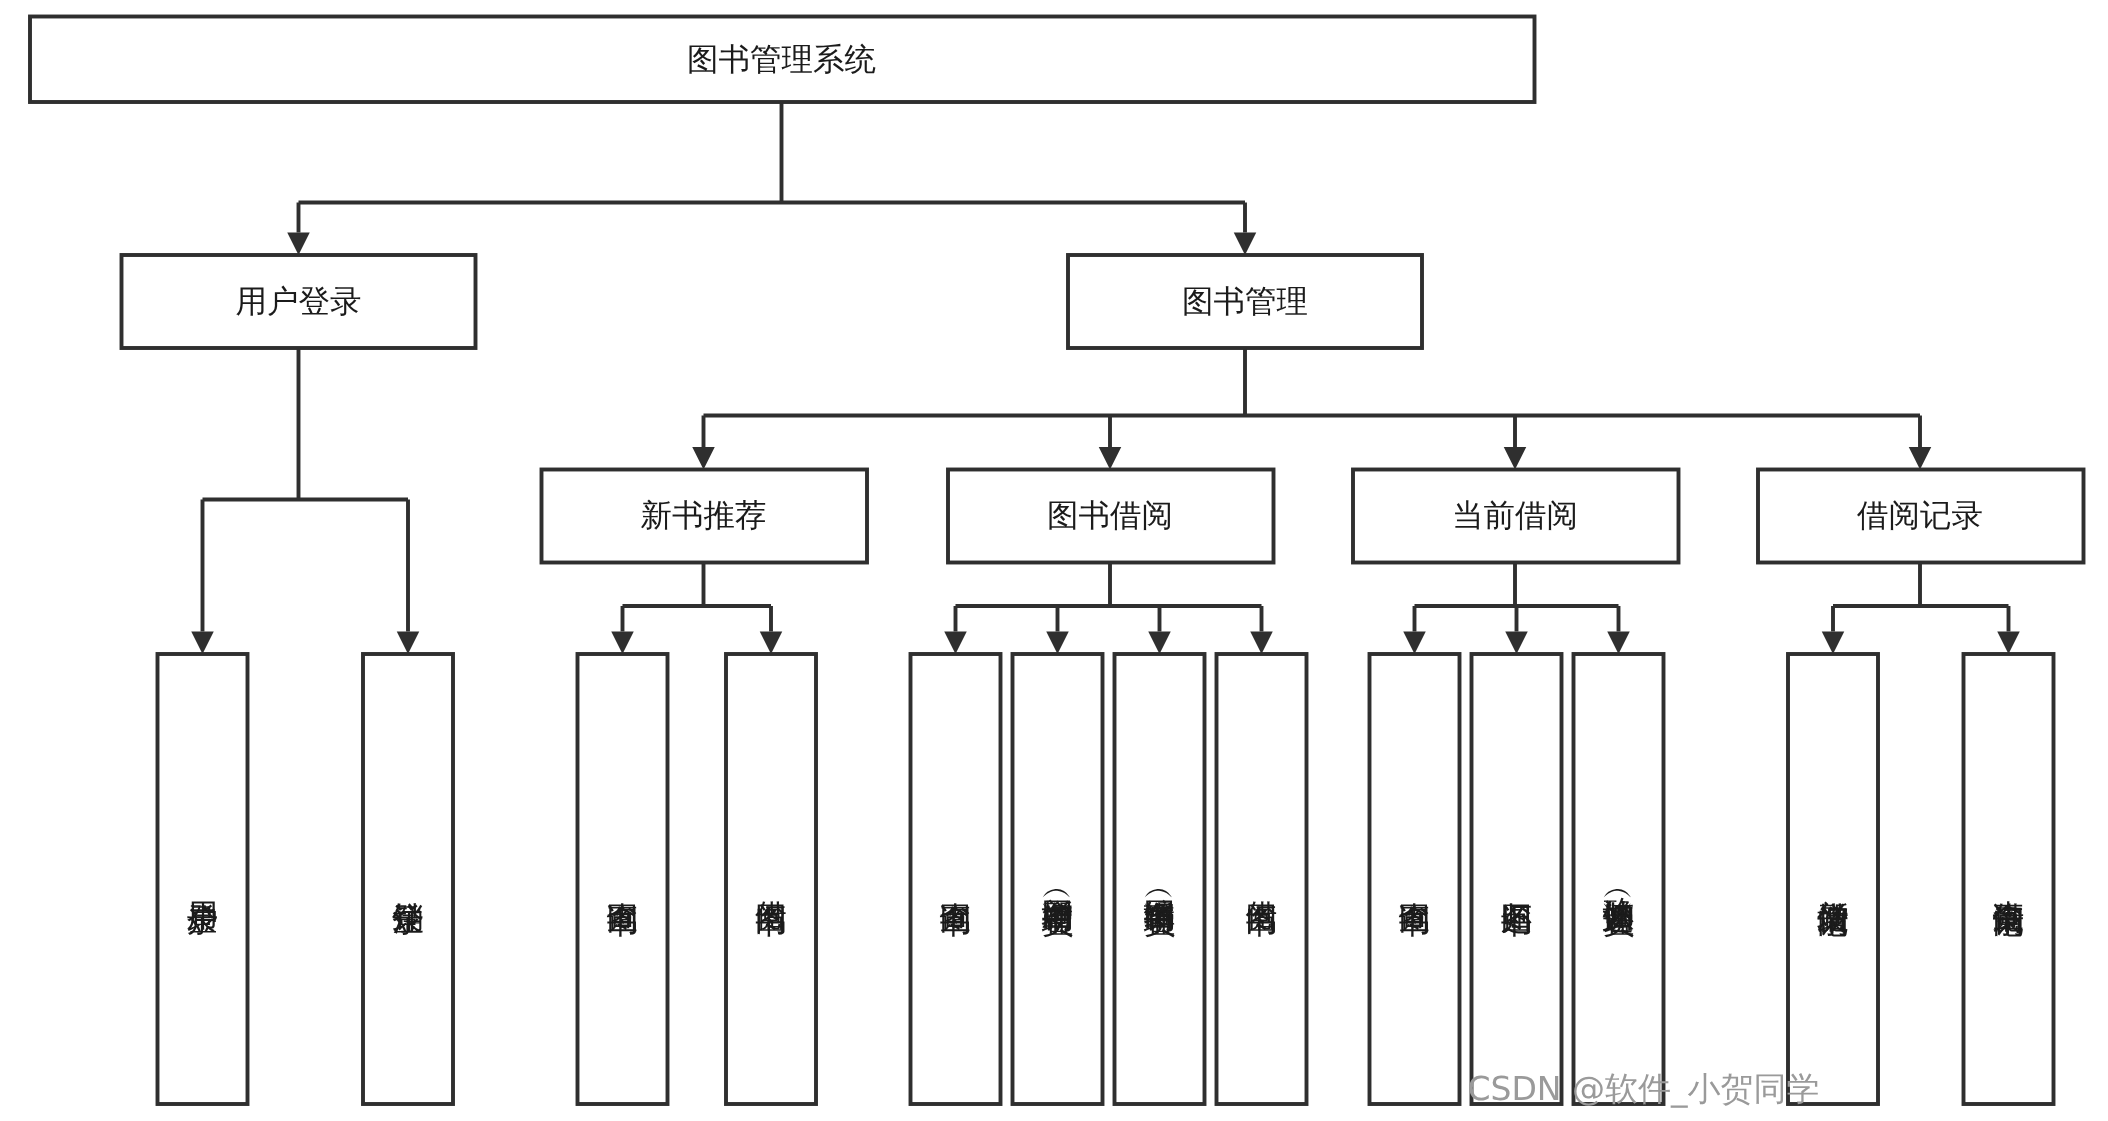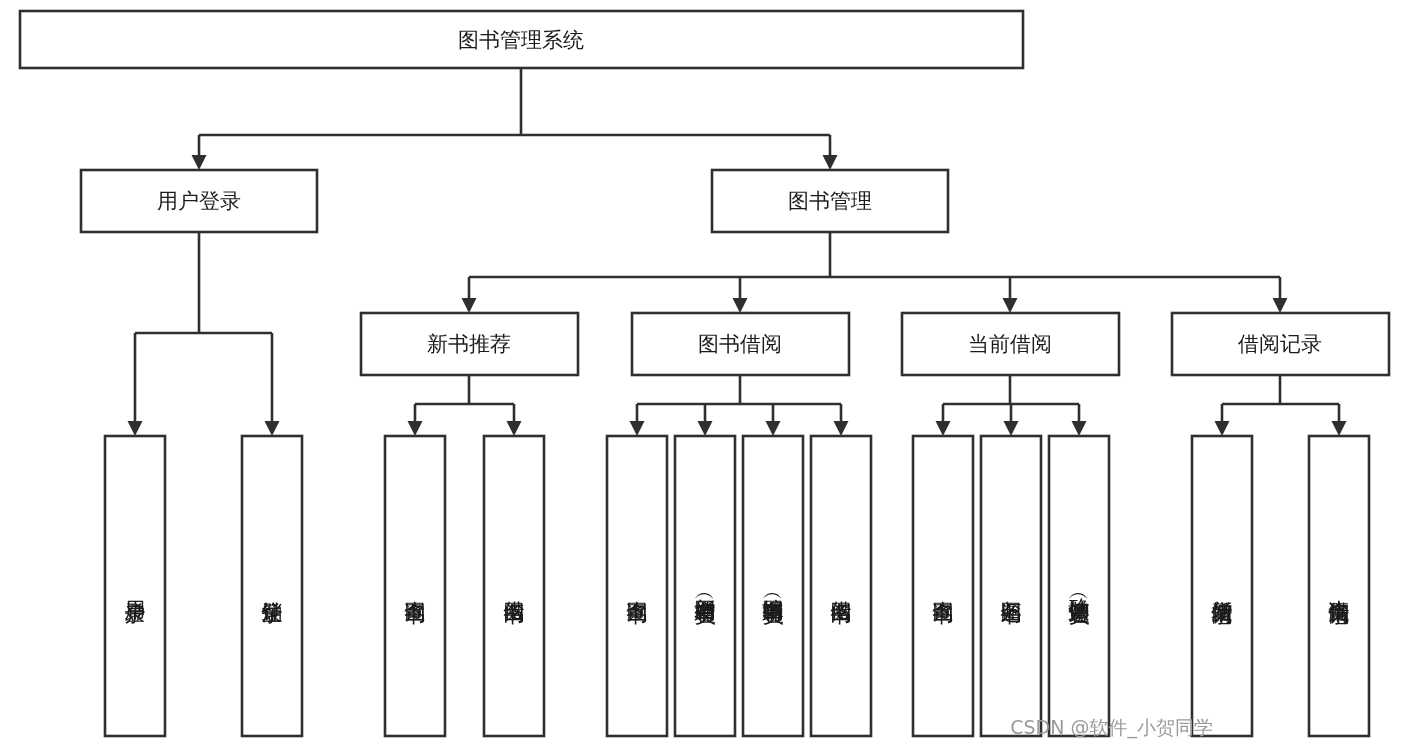--- a/index.html
+++ b/index.html
@@ -56,21 +56,21 @@
     writing-mode: vertical-rl;
     text-orientation: upright;
     text-anchor: middle;
     letter-spacing: 1px;
   }
   .watermark-text {
     position: absolute;
     right: 8px;
     bottom: 6px;
     font-family: "DejaVu Sans", "Liberation Sans", sans-serif;
-    font-size: 19px;
+    font-size: 22px;
     color: #9a9a9a;
     white-space: nowrap;
     user-select: none;
   }
 </style>
 </head>
 <body>
 
 <div id="diagram-root">
 

